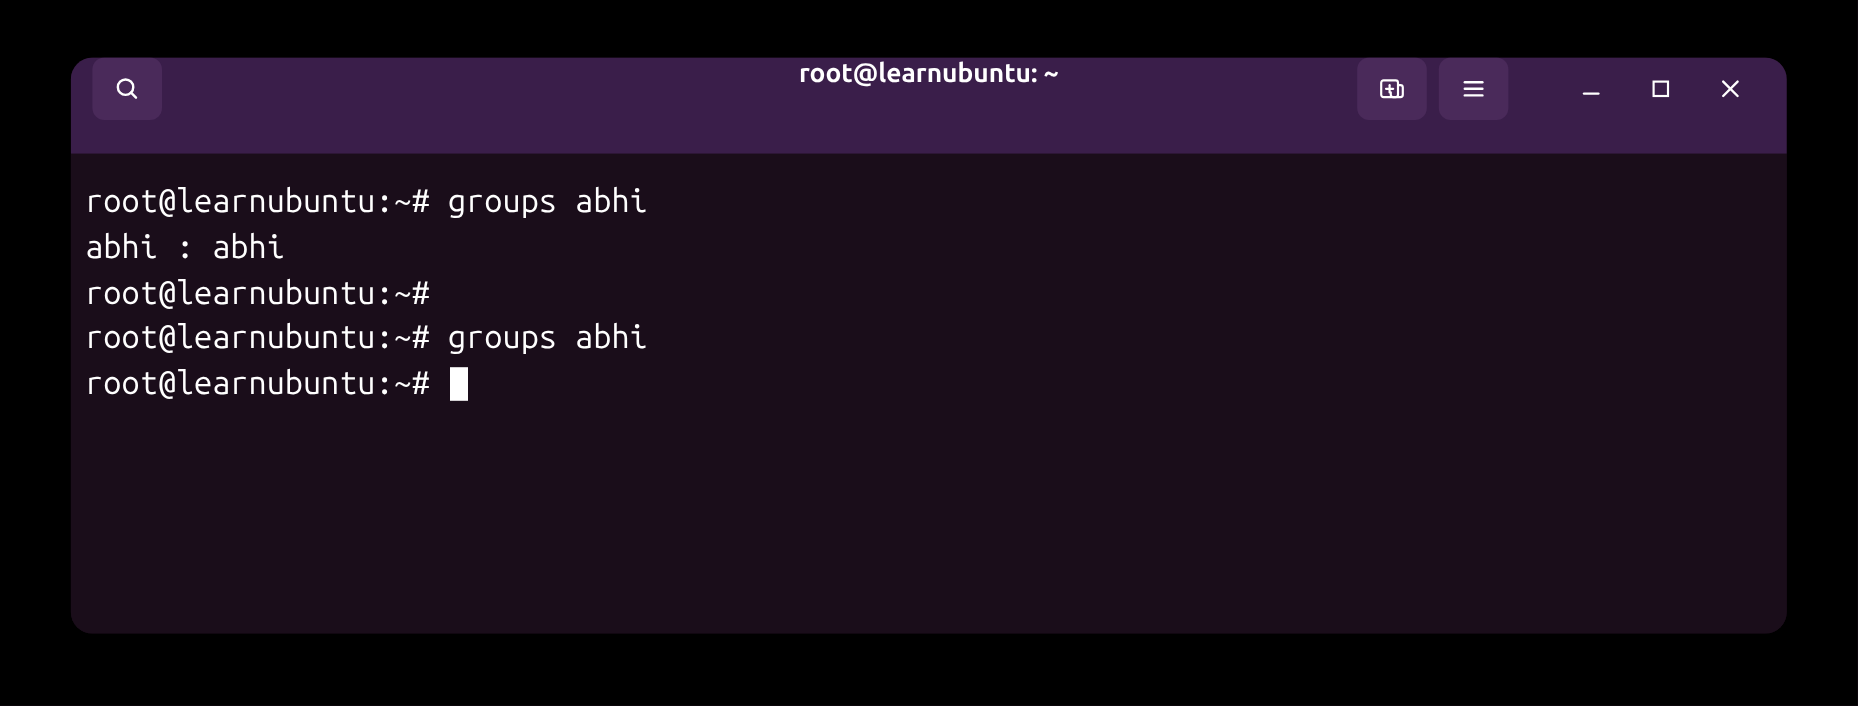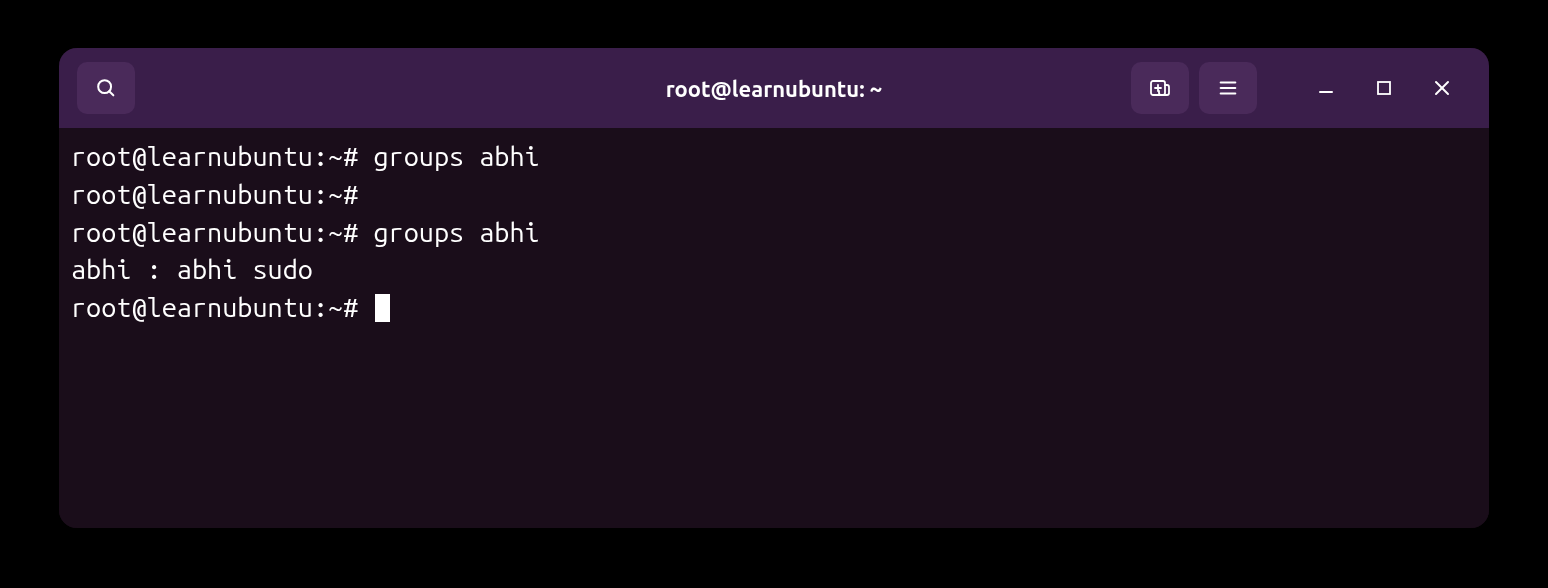--- a/index.html
+++ b/index.html
@@ -20,21 +20,21 @@
       width: 1430px;
       background: #1a0d1a;
       border-radius: 18px;
       overflow: hidden;
       box-shadow: 0 4px 20px rgba(0,0,0,0.5);
     }
     .titlebar {
       background: #3a1e4a;
       height: 80px;
       display: flex;
-      align-items: center;
+      align-items: flex-start;
       padding: 0 18px;
       position: relative;
     }
     .titlebar-btn {
       width: 58px;
       height: 52px;
       border-radius: 10px;
       background: #4a2a5a;
       display: flex;
       align-items: center;
@@ -67,21 +67,21 @@
       width: 58px;
       height: 52px;
       display: flex;
       align-items: center;
       justify-content: center;
       color: #ffffff;
       cursor: pointer;
     }
     .terminal-body {
       background: #1a0d1a;
-      padding: 10px 12px 100px 12px;
+      padding: 22px 12px 100px 12px;
       font-family: "Ubuntu Mono", "Consolas", monospace;
       font-size: 27px;
       line-height: 1.4;
       color: #ffffff;
       min-height: 400px;
     }
     .terminal-line {
       white-space: pre;
     }
     .cursor-block {
@@ -144,19 +144,19 @@
             <line x1="3" y1="3" x2="15" y2="15"></line>
             <line x1="15" y1="3" x2="3" y2="15"></line>
           </svg>
         </div>
       </div>
     </div>
   </div>
 
   <div class="terminal-body">
     <div class="terminal-line">root@learnubuntu:~# groups abhi</div>
+    <div class="terminal-line">abhi : abhi</div>
     <div class="terminal-line">root@learnubuntu:~# </div>
     <div class="terminal-line">root@learnubuntu:~# groups abhi</div>
-    <div class="terminal-line">abhi : abhi sudo</div>
     <div class="terminal-line"><span>root@learnubuntu:~# </span><span class="cursor-block"></span></div>
   </div>
 
 </div>
 
 </body></html>

